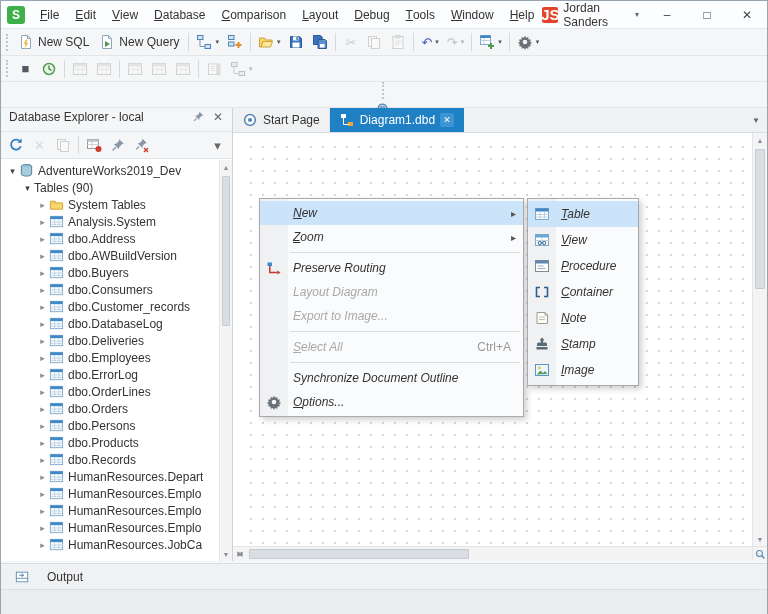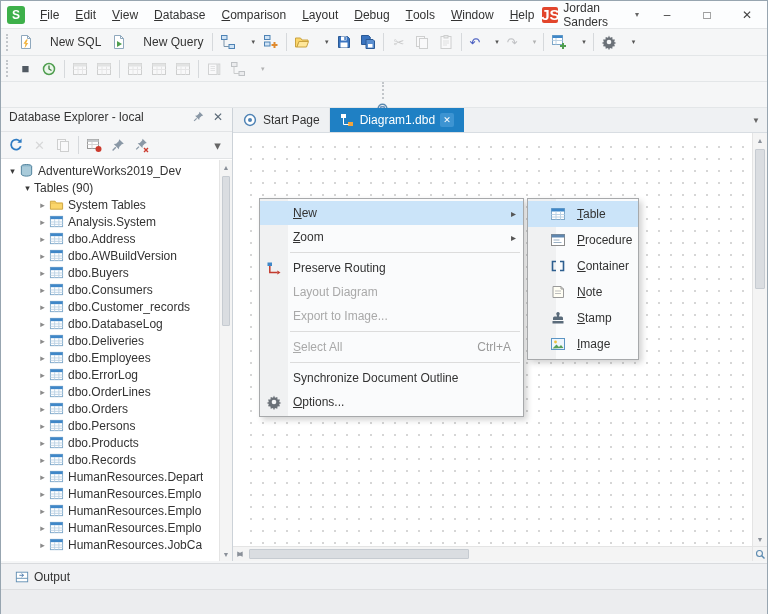--- a/index.html
+++ b/index.html
@@ -20,21 +20,21 @@
   .win-controls { display:flex; height:100%; }
   .win-btn { width:40px; display:flex; align-items:center; justify-content:center; font-size:12px; color:#444; }
 
   
   .toolbar { position:absolute; left:0; right:0; display:flex; align-items:center; background:#f5f6f7; border-bottom:1px solid #e3e6e8; padding:0 2px; }
   #tb1 { top:28px; height:27px; }
   #tb2 { top:55px; height:26px; }
   #tb3 { top:81px; height:26px;flex-direction:column; }
   .grip { width:4px; height:17px; border-left:2px dotted #c2c6ca; margin:0 4px 0 3px; flex:none; }
   .tb-sep { width:1px; height:18px; background:#d6d9dc; margin:0 3px; flex:none; }
-  .tb-btn { height:22px; min-width:23px; display:flex; align-items:center; justify-content:center; padding:0 3px; border:1px solid transparent; border-radius:2px; gap:14px; flex:none; cursor:default; }
+  .tb-btn { height:22px; min-width:23px; display:flex; align-items:center; justify-content:center; padding:0 3px; border:1px solid transparent; border-radius:2px; gap:2px; flex:none; cursor:default; }
   .tb-btn.active { background:#d7e9f8; border-color:#7fb2dd; }
   .tb-btn.disabled { opacity:.42; filter:grayscale(.9); }
   .tb-btn .glyph { font-size:13px; line-height:1; }
   .tb-btn-label { padding:0 2px; white-space:nowrap; }
   .dd { font-size:7px; color:#555; margin-left:1px; }
   .icon { width:16px; height:16px; flex:none; }
   .tb-combo { display:flex; align-items:center; justify-content:space-between; border:1px solid #b4bcc4; background:#fff; height:21px; padding:0 4px; width:74px; margin:0 3px; flex:none; }
   .tb-label { padding:0 6px; white-space:nowrap; flex:none; }
   .tb-label.disabled { color:#a8a8a8; }
 
@@ -69,32 +69,32 @@
   .canvas-vscroll { position:absolute; top:25px; right:0; bottom:15px; width:15px; background:#f4f4f4; border-left:1px solid #e4e4e4; }
   .canvas-hscroll { position:absolute; left:0; right:15px; bottom:0; height:15px; background:#f4f4f4; border-top:1px solid #e4e4e4; }
   .scroll-corner { position:absolute; right:0; bottom:0; width:15px; height:15px; background:#f4f4f4; border-top:1px solid #e4e4e4; border-left:1px solid #e4e4e4; display:flex; align-items:center; justify-content:center; }
   .scroll-corner .icon { width:11px; height:11px; }
 
   
   .popup { position:absolute; background:linear-gradient(to right,#f0f1f2 28px,#fafbfc 28px); border:1px solid #a7a9ab; box-shadow:3px 3px 6px rgba(0,0,0,.18); padding:2px 0; z-index:20; }
   .context-menu { left:26px; top:65px; width:265px; }
   .submenu { left:294px; top:65px; width:112px; }
   .cm-item { display:flex; align-items:center; height:24px; cursor:default; }
-  .submenu .cm-item { height:26px;padding-left:16px; }
+  .submenu .cm-item { height:26px; }
   .cm-item.highlighted { background:#cbe4f9; }
   .cm-item.disabled { color:#a9a9a9; }
   .cm-gutter { width:28px; display:flex; align-items:center; justify-content:center; flex:none; }
-  .cm-label { flex:1; padding-left:5px; white-space:nowrap; }
+  .cm-label { flex:1; padding-left:5px; white-space:nowrap;font-style:italic; }
   .cm-shortcut { padding-right:12px; color:#9a9a9a; }
   .cm-arrow { padding-right:7px; color:#555; font-size:10px; }
   .cm-sep { height:1px; background:#dcdcdc; margin:3px 3px 3px 30px; }
 
   
   .output-bar { position:absolute; left:0; right:0; top:562px; height:26px; background:#f0f1f3; border-top:1px solid #d9dbde; display:flex; align-items:center; padding-left:4px; }
-  .output-btn { display:flex; align-items:flex-start; gap:5px; padding:2px 9px; border:1px solid transparent; }
+  .output-btn { display:flex; align-items:flex-start; gap:18px; padding:2px 9px; border:1px solid transparent; }
   .statusbar { position:absolute; left:0; right:0; top:588px; height:26px; background:#ecedef; border-top:1px solid #dddee0; }
 </style>
 </head>
 <body>
 
 <svg width="0" height="0" style="position:absolute" aria-hidden="true">
 <defs>
 <symbol id="i-table" viewBox="0 0 16 16">
         <rect x="1.5" y="2.5" width="13" height="11" fill="#fff" stroke="#7da7c9"></rect>
         <rect x="1.5" y="2.5" width="13" height="3" fill="#3f87c8"></rect>
@@ -819,20 +819,28 @@
             <span class="cm-gutter">
               <svg class="icon">
                 <use href="#i-table" xlink:href="#i-table"></use>
               </svg>
             </span>
             <span class="cm-label"><u>T</u>able</span>
           </div>
           <div class="cm-item">
             <span class="cm-gutter">
               <svg class="icon">
+                <use href="#i-view" xlink:href="#i-view"></use>
+              </svg>
+            </span>
+            <span class="cm-label"><u>V</u>iew</span>
+          </div>
+          <div class="cm-item">
+            <span class="cm-gutter">
+              <svg class="icon">
                 <use href="#i-procedure" xlink:href="#i-procedure"></use>
               </svg>
             </span>
             <span class="cm-label"><u>P</u>rocedure</span>
           </div>
           <div class="cm-item">
             <span class="cm-gutter">
               <svg class="icon">
                 <use href="#i-container" xlink:href="#i-container"></use>
               </svg>

